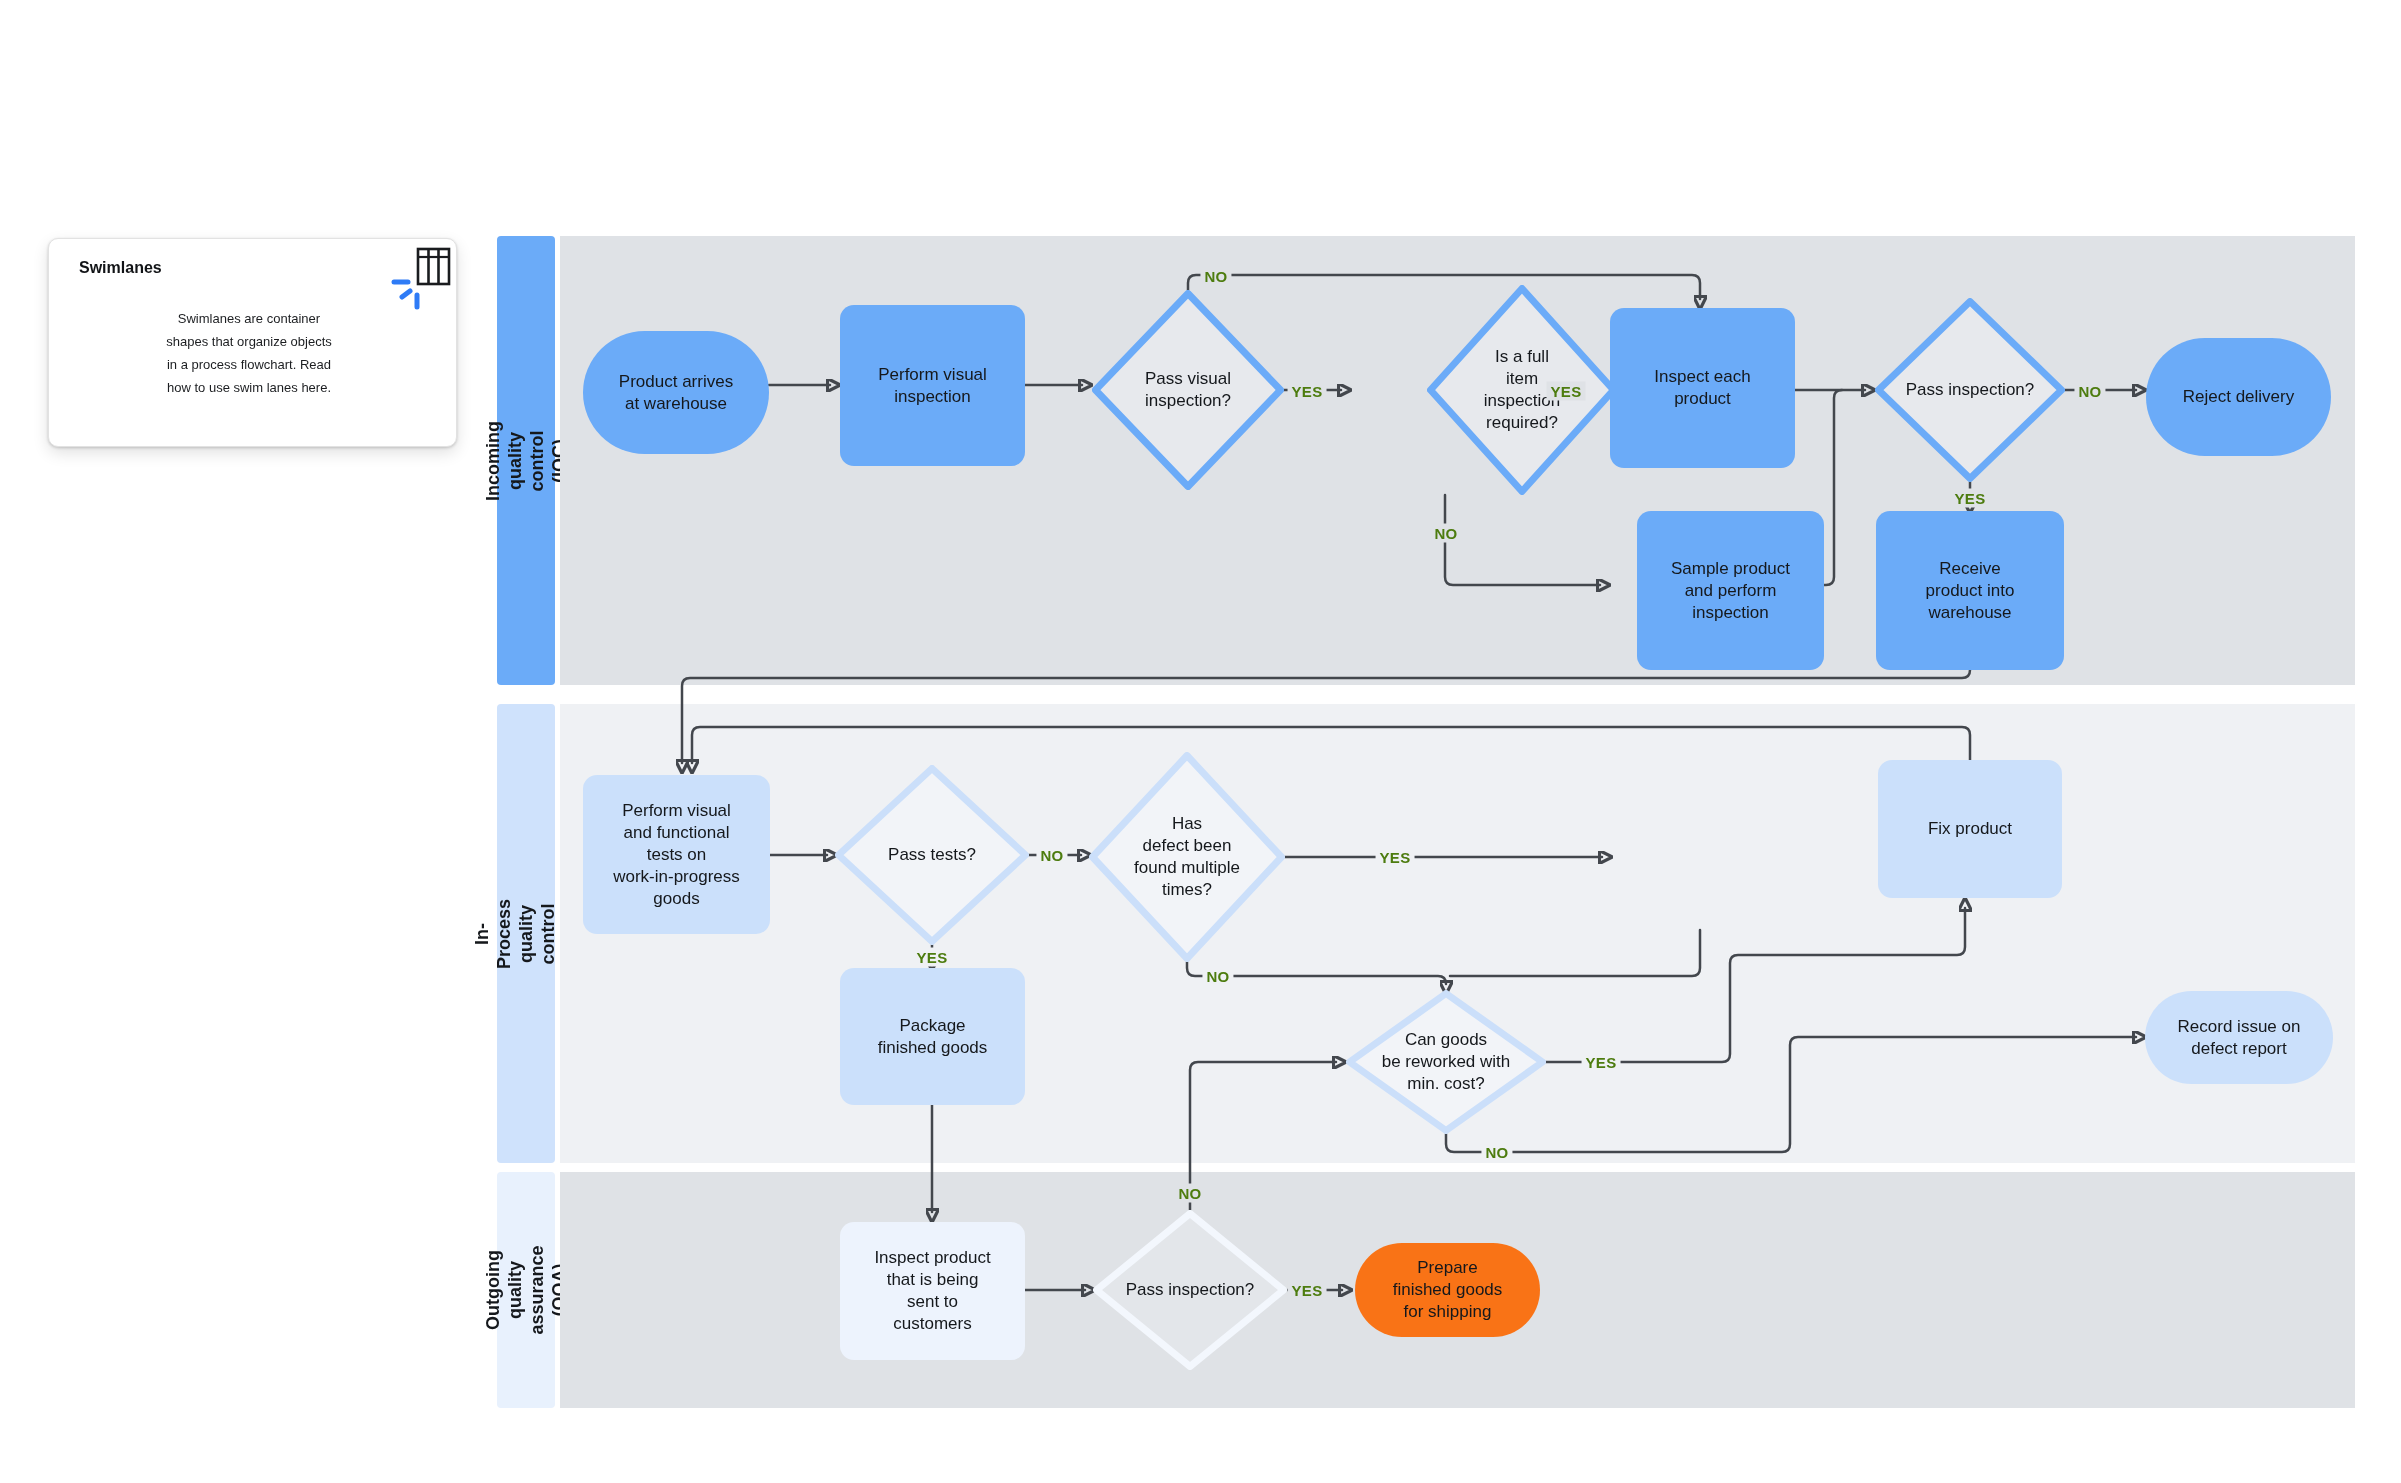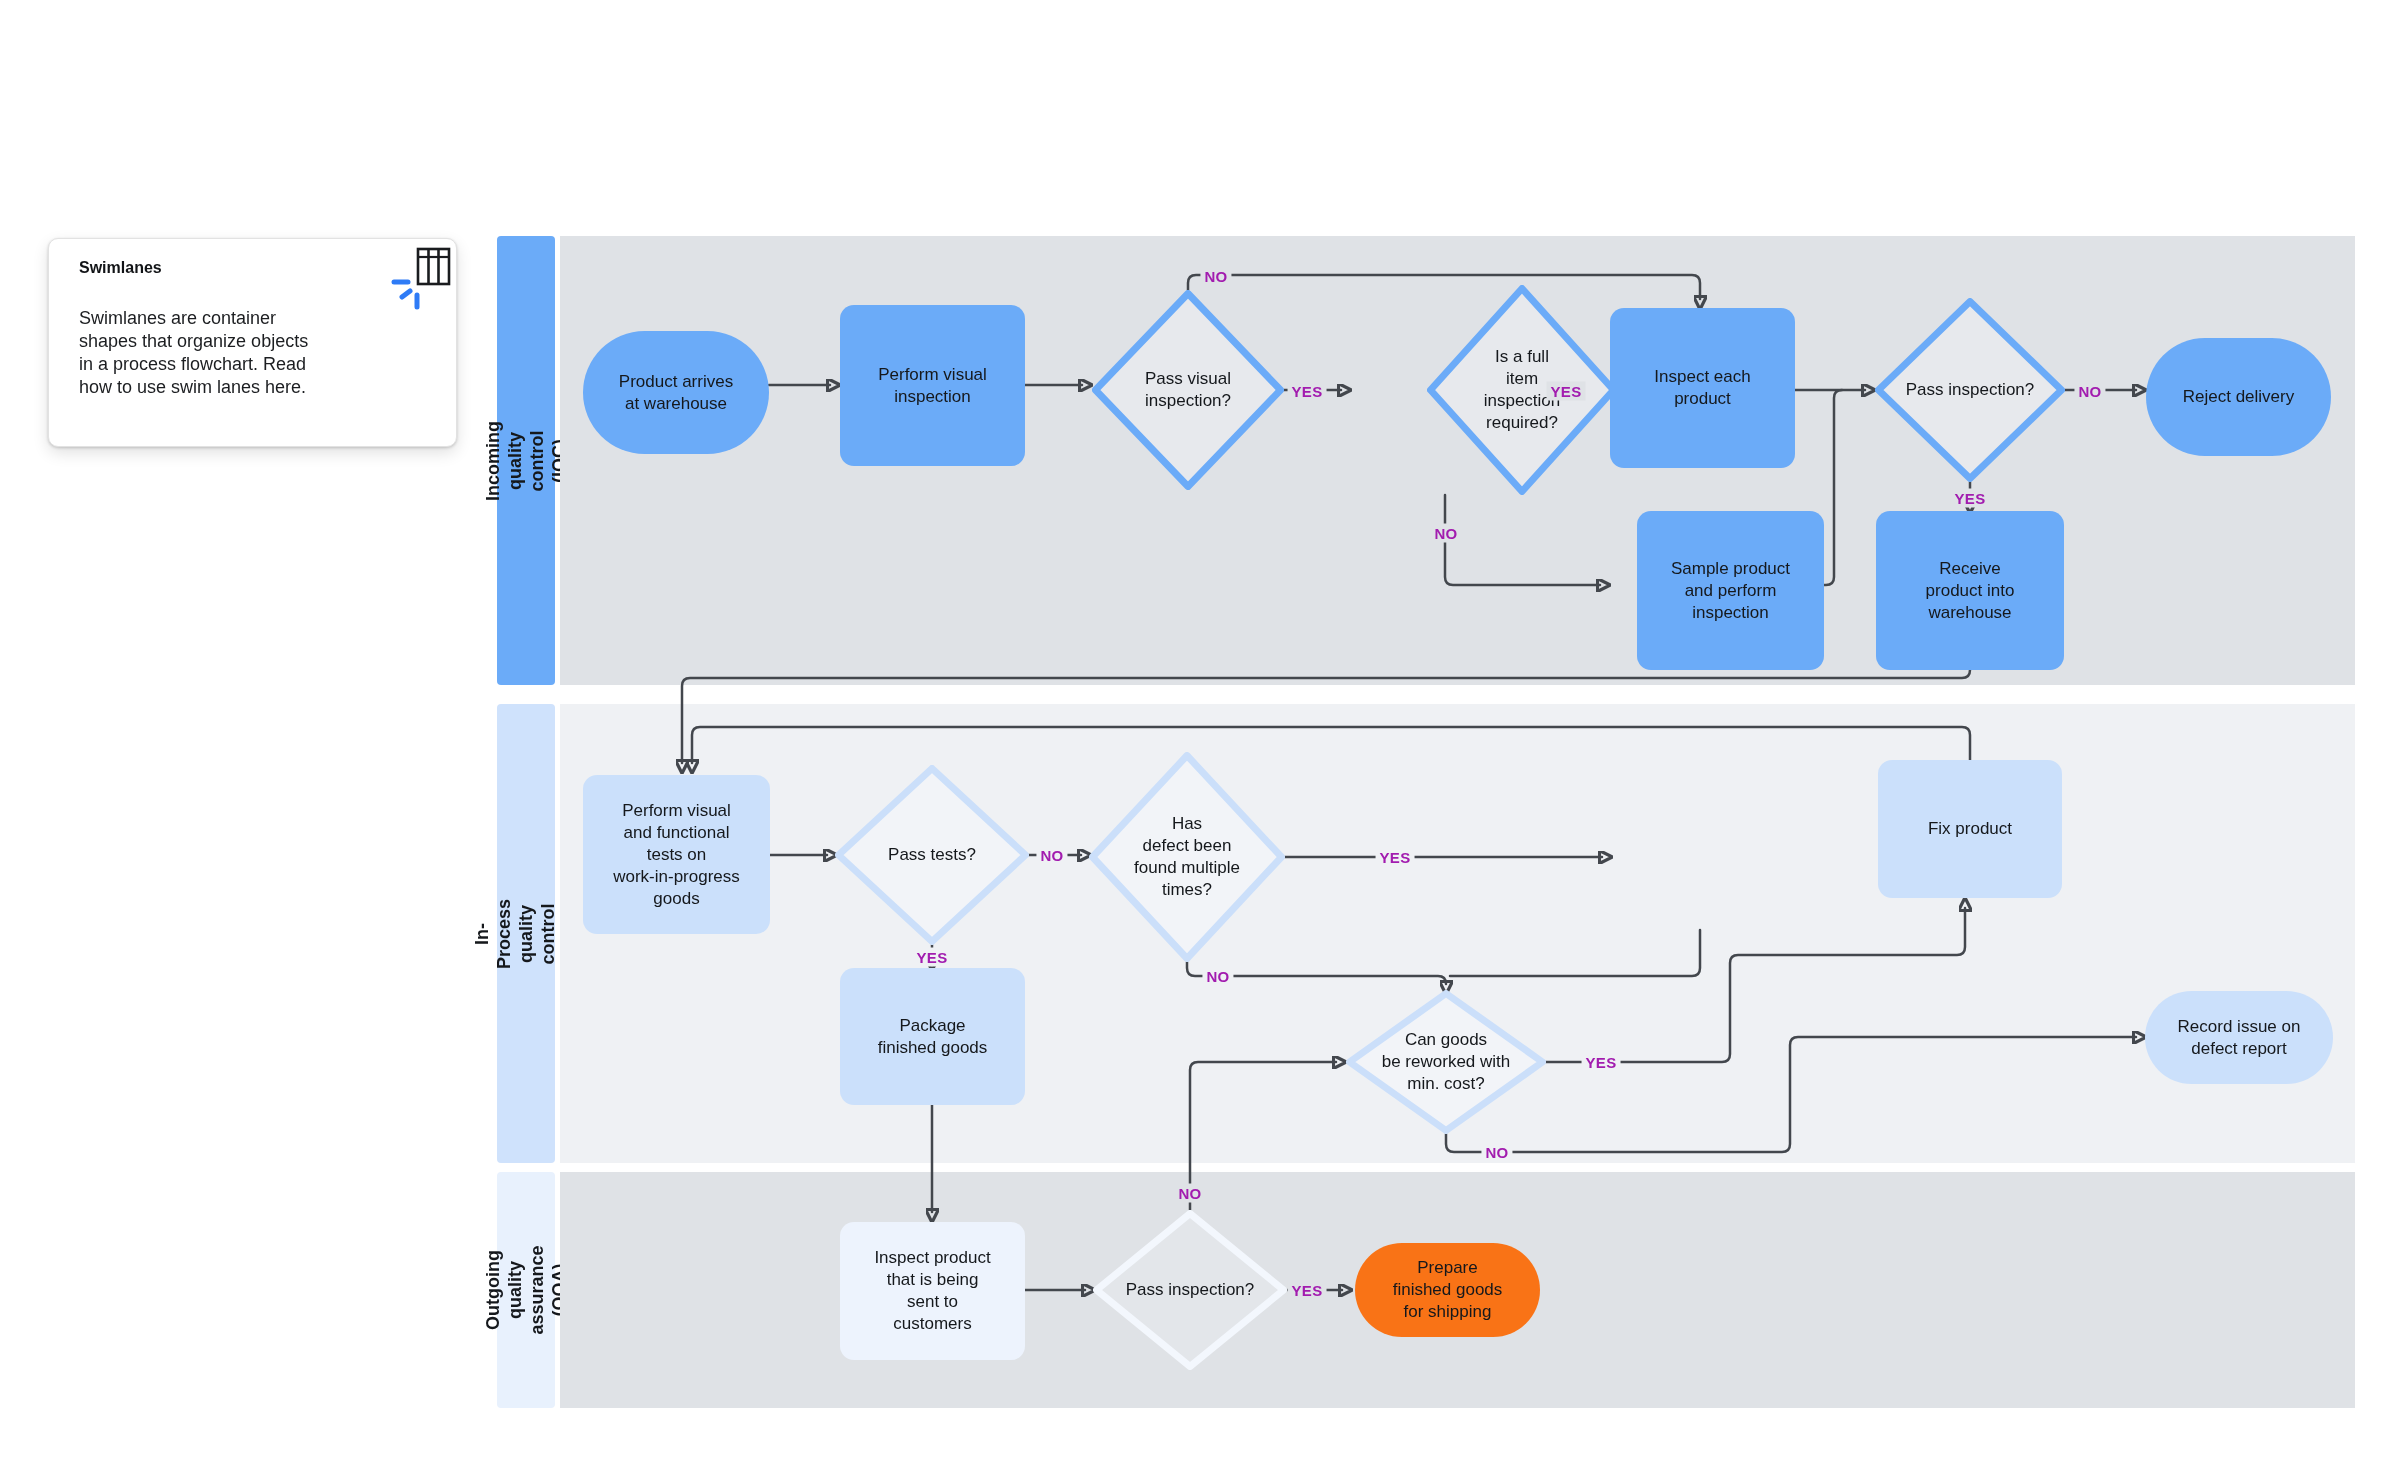--- a/index.html
+++ b/index.html
@@ -3,21 +3,21 @@
 <meta charset="utf-8">
 <style>
   html,body{margin:0;padding:0;background:#ffffff;}
   body{font-family:"Liberation Sans", sans-serif;}
   .canvas{position:relative;width:2401px;height:1483px;background:#ffffff;overflow:hidden;}
 
   
   .card{position:absolute;left:48px;top:238px;width:407px;height:207px;background:#ffffff;
         border:1px solid #e2e2e2;border-radius:10px;box-shadow:0 1px 3px rgba(0,0,0,.18),0 6px 16px rgba(0,0,0,.12);}
   .card-title{position:absolute;left:30px;top:20px;font-size:16px;font-weight:700;color:#121417;}
-  .card-body{position:absolute;left:30px;top:68px;width:340px;font-size:18px;line-height:23px;color:#1c1e21;white-space:pre-line;}
+  .card-body{position:absolute;left:30px;top:68px;width:340px;font-size:13px;line-height:23px;color:#1c1e21;white-space:pre-line;text-align:center;}
   .card-icon{position:absolute;right:2px;top:2px;width:70px;height:70px;}
 
   
   .lane-hdr{position:absolute;left:497px;width:58px;border-radius:4px;display:flex;align-items:center;justify-content:center;}
   .lane-hdr span{transform:rotate(-90deg);transform-origin:center;white-space:pre-line;text-align:center;
                  font-weight:700;font-size:18px;line-height:22px;color:#15181c;}
   .lane-bg{position:absolute;left:560px;width:1795px;}
   .hdr1{background:#6babf8;} .hdr2{background:#cfe2fc;} .hdr3{background:#e8f1fd;} .bgB:{}
   .laneA{background:#dfe2e6;} .laneB{background:#eff1f4;}
 
@@ -33,21 +33,21 @@
   .f-blue{background:#6babf8;}
   .f-lblue{background:#cbe0fb;}
   .f-l3rect{background:#edf3fd;}
   .f-l3stad{background:#f97316;}
   .diam{background:transparent;}
   .diam svg{position:absolute;left:0;top:0;}
   .dlabel{position:relative;z-index:1;padding:0 26px;}
 
   
   .elabel{position:absolute;z-index:4;transform:translate(-50%,-50%);font-size:15px;font-weight:700;
-          color:#a21caf;padding:1px 4px;letter-spacing:.3px;}
+          color:#4d7c0f;padding:1px 4px;letter-spacing:.3px;}
   .ebgA{background:#dfe2e6;} .ebgB{background:#eff1f4;}
 </style>
 </head>
 <body>
 
 <div class="canvas">
 
   <div class="card">
     <div class="card-title">Swimlanes</div>
     <div class="card-body">Swimlanes are container

